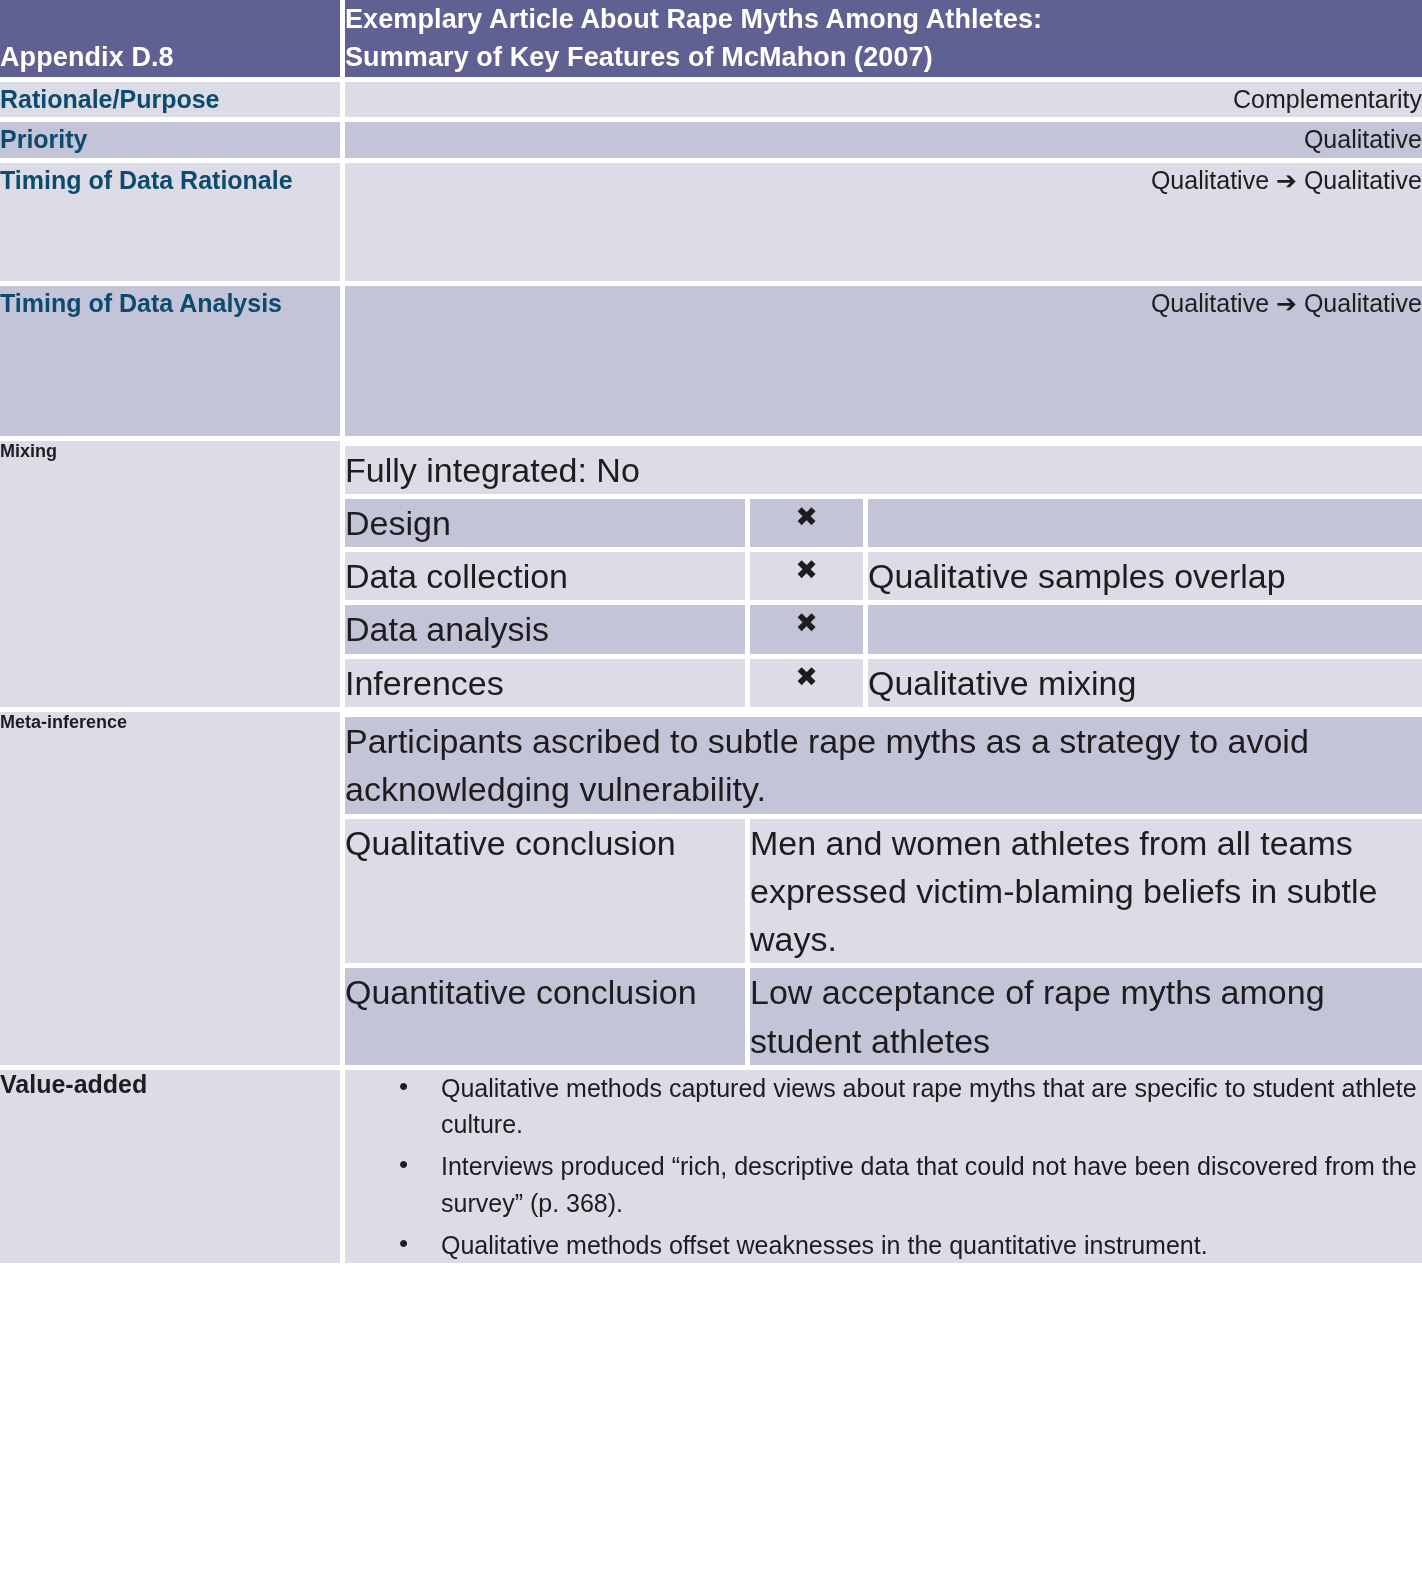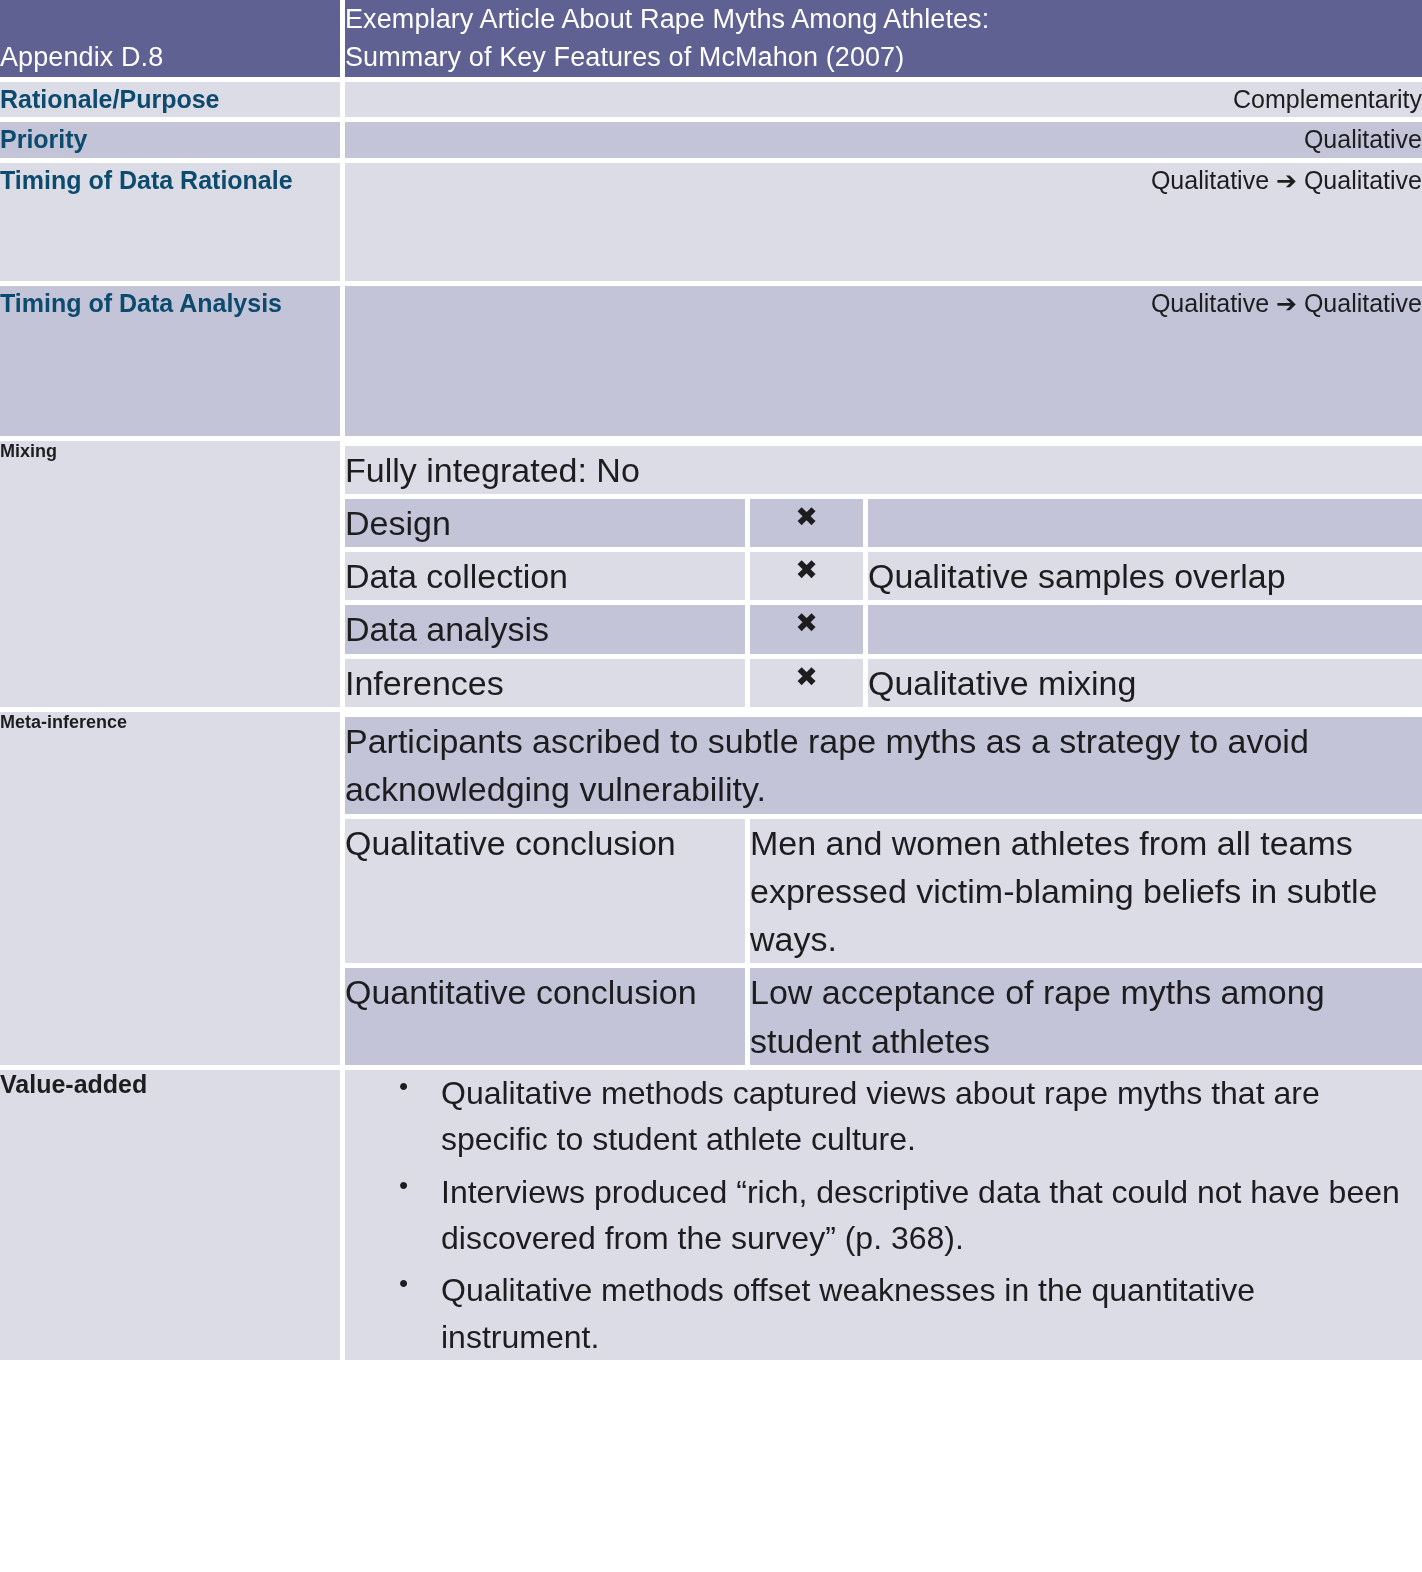--- a/index.html
+++ b/index.html
@@ -25,21 +25,21 @@
   }
   .appendix-table td {
     vertical-align: top;
     padding: 0;
   }
 
   
   .hdr-cell {
     background: #5e6192;
     color: #ffffff;
-    font-weight: normal;
+    font-weight: bold;
     font-size: 27px;
     line-height: 1.42;
     padding: 18px 22px 16px 22px;
     letter-spacing: 0.1px;
   }
   .hdr-left {
     vertical-align: bottom !important;
     padding-bottom: 22px;
   }
   .hdr-right {
@@ -108,21 +108,21 @@
     padding: 17px 20px 17px 22px;
   }
 
   
   ul.va-list {
     margin: 0;
     padding: 0 0 0 52px;
     list-style: none;
   }
   ul.va-list li {
-    font-size: 32px;
+    font-size: 25px;
     line-height: 1.45;
     margin: 0 0 6px 0;
     padding-left: 44px;
     position: relative;
   }
   ul.va-list li:last-child { margin-bottom: 0; }
   ul.va-list li::before {
     content: "\2022";
     position: absolute;
     left: 2px;

